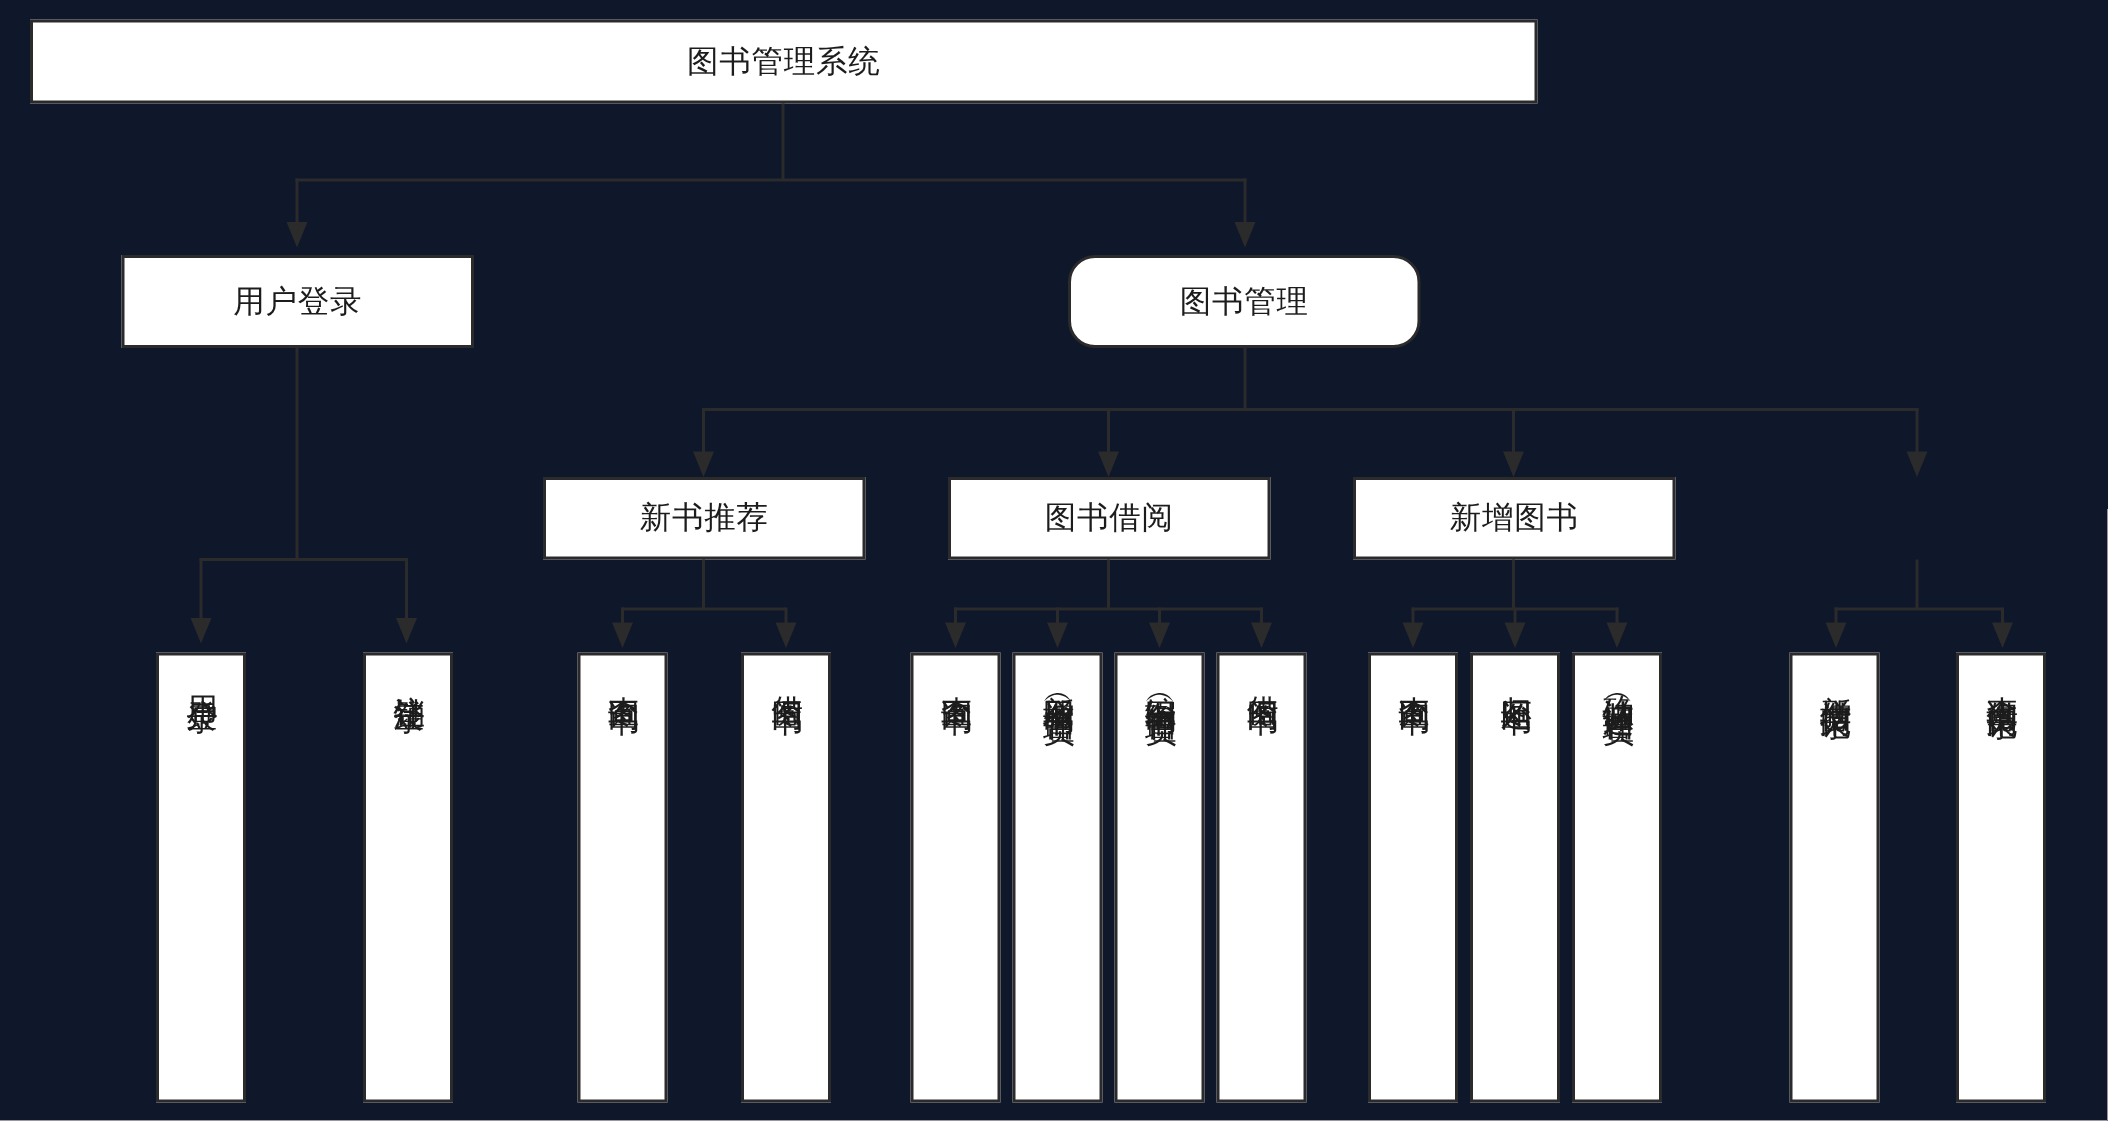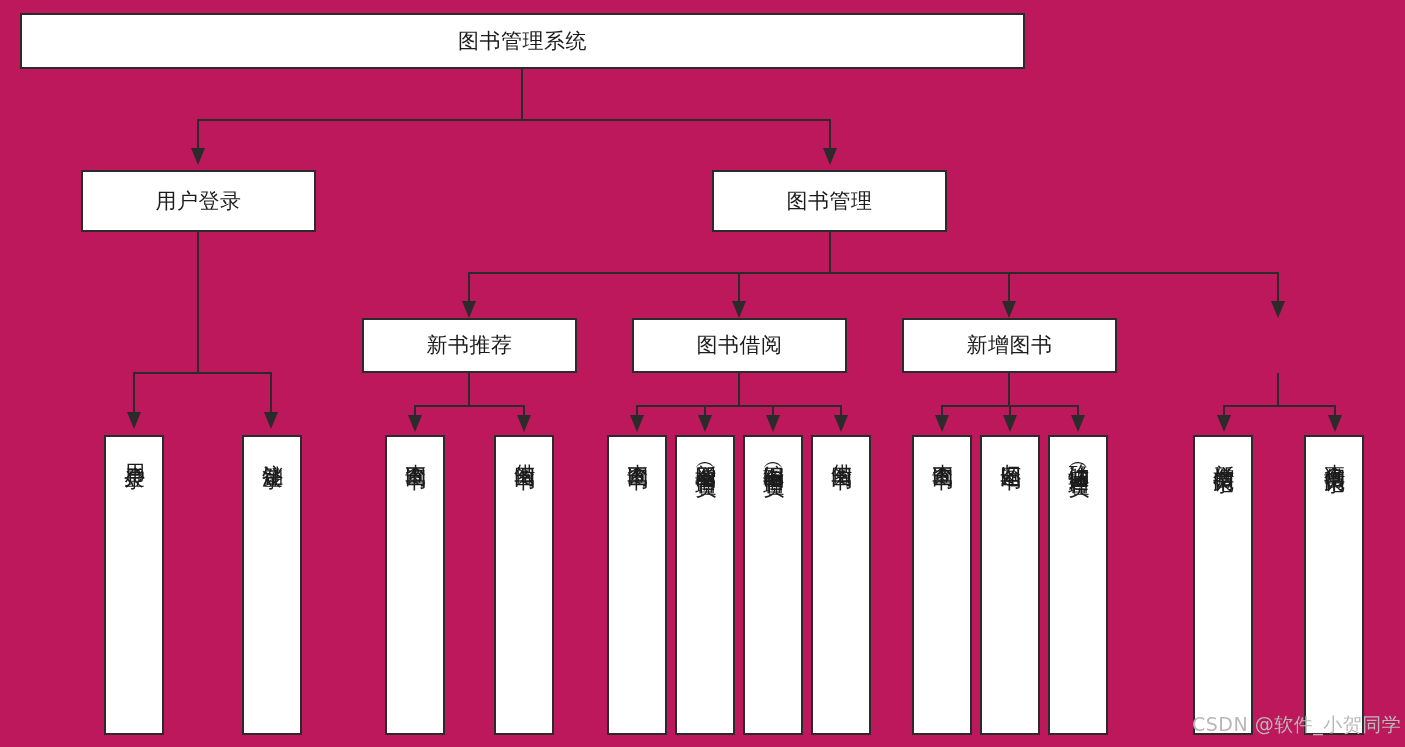--- a/index.html
+++ b/index.html
@@ -7,21 +7,21 @@
     padding: 0;
     background: #ffffff;
   }
   body {
     font-family: "DejaVu Sans", "Liberation Sans", sans-serif;
   }
   #canvas {
     position: relative;
     width: 1405px;
     height: 747px;
-    background: #be185d;
+    background: #0f172a;
     overflow: hidden;
   }
   
   .node {
     position: absolute;
     box-sizing: border-box;
     background: #ffffff;
     border: 2px solid #2b2b2b;
     display: flex;
     align-items: center;
@@ -91,21 +91,21 @@
   <div class="hline" style="left:197px; top:119px; width:634px; height:2px;"></div>
 
   <div class="vline" style="left:197px; top:119px; width:2px; height:33px;"></div>
   <div class="arrow" style="left:191px; top:148px;"></div>
   <div class="vline" style="left:829px; top:119px; width:2px; height:33px;"></div>
   <div class="arrow" style="left:823px; top:148px;"></div>
 
   <div class="node" style="left:81px; top:170px; width:235px; height:62px;">
     <span class="label">用户登录</span>
   </div>
-  <div class="node" style="left:712px; top:170px; width:235px; height:62px;">
+  <div class="node" style="left:712px; top:170px; width:235px; height:62px;border-radius:18px;">
     <span class="label">图书管理</span>
   </div>
 
   <div class="vline" style="left:197px; top:232px; width:2px; height:141px;"></div>
   <div class="hline" style="left:133px; top:372px; width:138px; height:2px;"></div>
   <div class="vline" style="left:133px; top:372px; width:2px; height:43px;"></div>
   <div class="arrow" style="left:127px; top:412px;"></div>
   <div class="vline" style="left:270px; top:372px; width:2px; height:43px;"></div>
   <div class="arrow" style="left:264px; top:412px;"></div>
 
@@ -201,15 +201,14 @@
     <span class="label">确认归还（管理员）</span>
   </div>
 
   <div class="node leaf" style="left:1193px; top:435px; width:60px; height:300px;">
     <span class="label">新增借阅记录</span>
   </div>
   <div class="node leaf" style="left:1304px; top:435px; width:60px; height:300px;">
     <span class="label">查询借阅记录</span>
   </div>
 
-  <div id="watermark" style="left:1192px; top:712px;">CSDN @软件_小贺同学</div>
 
 </div>
 
 </body></html>

